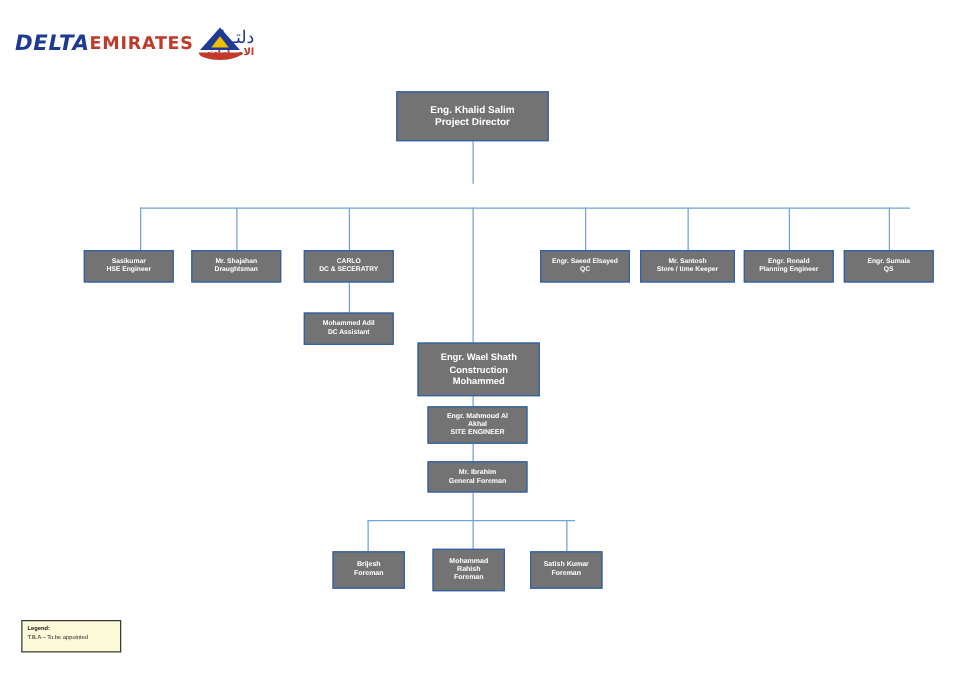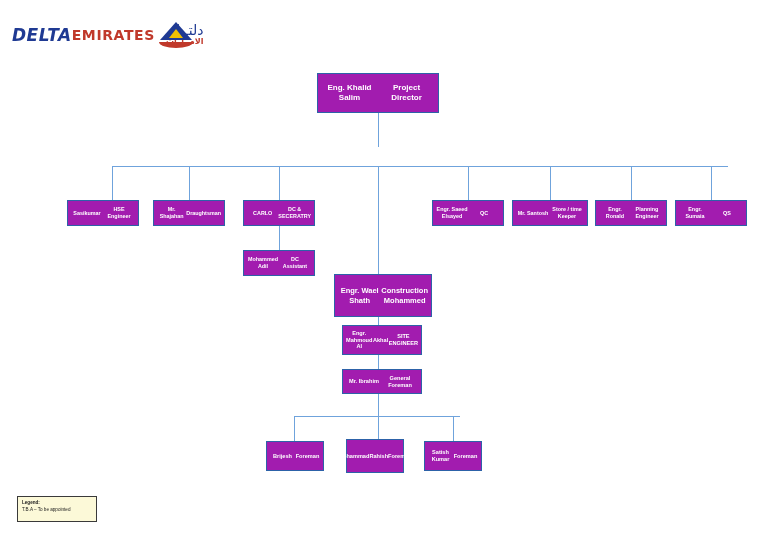--- a/index.html
+++ b/index.html
@@ -49,24 +49,24 @@
   .title-box {
     position:absolute; left:220px; top:27px; width:325px; height:24px;
     border:1px solid #2e5d9e; background:#ffffff;
     display:flex; align-items:center; justify-content:center;
     font-size:9.5px; font-weight:bold; color:#1a1a1a; letter-spacing:0.2px;
   }
 
   
   .node {
     position:absolute;
-    background:#a21caf;
+    background:#737373;
     border:1px solid #2d62a8;
     color:#ffffff;
-    display:flex; 
+    display:flex; flex-direction:column;
     align-items:center; justify-content:center;
     text-align:center;
     font-weight:bold;
     line-height:1.25;
     padding:2px 3px;
   }
   .node .ln { display:block; width:100%; }
 
   .n-director   { left:317px; top:73px;  width:122px; height:40px; font-size:8px; }
   .n-manager    { left:323px; top:147px; width:110px; height:33px; font-size:8px; }

